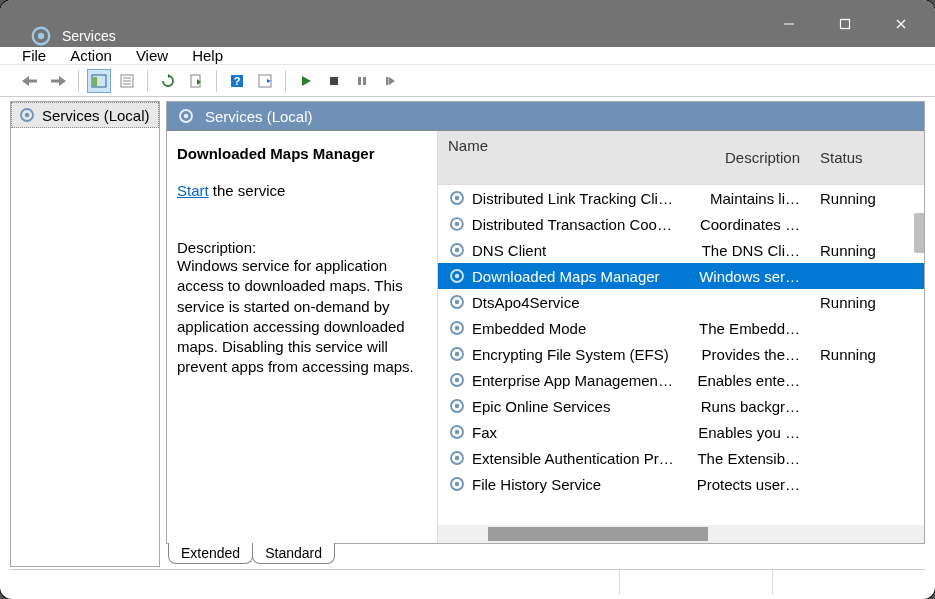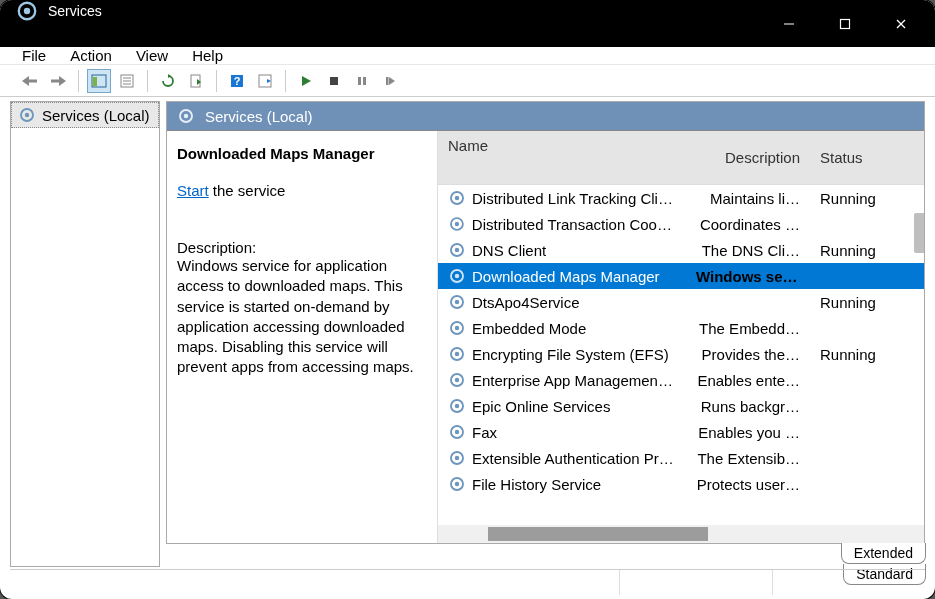--- a/index.html
+++ b/index.html
@@ -1,18 +1,18 @@
 <!DOCTYPE html>
 <html><head>
 <meta charset="utf-8">
 <style>
 * { box-sizing: border-box; margin: 0; padding: 0; font-family: "Segoe UI", Tahoma, sans-serif; }
 body { background: #555; width: 935px; height: 599px; overflow: hidden; }
 .window { width: 935px; height: 599px; background: #fff; border-radius: 12px; display: flex; flex-direction: column; overflow: hidden; box-shadow: 0 0 0 1px #000; }
-.titlebar { height: 47px; background: #000000; color: #fff; display: flex; align-items: flex-start; padding: 0 6px 0 16px; }
+.titlebar { height: 47px; background: #737373; color: #fff; display: flex; align-items: flex-end; padding: 0 6px 0 30px; }
 .titlebar .left { display: flex; align-items: center; gap: 10px; flex: 1; }
 .titlebar .left svg { width: 22px; height: 22px; }
 .titlebar .title { font-size: 14px; }
 .windowcontrols { display: flex; }
 .windowbtn { width: 56px; height: 47px; display: flex; align-items: center; justify-content: center; color: #fff; font-size: 14px; cursor: pointer; }
 .menubar { height: 18px; display: flex; align-items: center; gap: 0; padding: 0 10px; font-size: 15px; color: #000; border-bottom: 1px solid #e8e8e8; }
 .menubar .menuitem { padding: 4px 12px; cursor: default; }
 .toolbar { height: 32px; display: flex; align-items: center; gap: 4px; padding: 0 18px; border-bottom: 1px solid #ccc; }
 .tbtn { width: 24px; height: 24px; display: flex; align-items: center; justify-content: center; cursor: pointer; }
 .tbtn.active { background: #cde5f5; border: 1px solid #7aa7c7; }
@@ -35,25 +35,25 @@
 .col-name { flex: 0 0 248px; padding: 6px 10px; border-right: 1px solid transparent; }
 .col-desc { flex: 0 0 124px; padding: 18px 10px; text-align: right; }
 .col-status { flex: 0 0 80px; padding: 18px 10px; }
 .listbody { flex: 1; overflow: hidden; position: relative; }
 .row { display: flex; align-items: center; font-size: 15px; height: 26px; }
 .row .col-name { display: flex; align-items: center; gap: 6px; white-space: nowrap; overflow: hidden; }
 .row .col-name span.txt { overflow: hidden; text-overflow: ellipsis; }
 .row .col-desc { white-space: nowrap; overflow: hidden; text-overflow: ellipsis; }
 .row .col-status { white-space: nowrap; overflow: hidden; }
 .row.selected { background: #0078d4; color: #fff; }
-.row.selected .col-desc, .row.selected .col-status { color: #000000; font-weight: bold; }
+.row.selected .col-desc, .row.selected .col-status { color: #ffffff; }
 .hscroll { height: 18px; background: #f0f0f0; position: relative; }
 .hscroll .thumb { position: absolute; left: 50px; top: 2px; width: 220px; height: 14px; background: #9c9c9c; }
 .vscroll { position: absolute; right: -4px; top: 82px; width: 14px; height: 40px; background: #bfbfbf; border-radius: 2px; }
-.tabs { height: 24px; display: flex; align-items: flex-end; padding-left: 2px; margin-top: -1px; flex-direction: column; }
+.tabs { height: 24px; display: flex; align-items: flex-start; padding-left: 2px; margin-top: -1px; }
 .tab { border: 1px solid #888; border-top: none; border-radius: 0 0 8px 8px; padding: 2px 12px; font-size: 14px; background: #fff; margin-right: -1px; }
 .tab.active { background: #fff; }
 .statusbar { height: 26px; border-top: 1px solid #ccc; margin: 2px 10px 4px 10px; display: flex; }
 .statusbar .cell { flex: 1; border-right: 1px solid #ddd; }
 .gearicon { width: 18px; height: 18px; }
 </style>
 </head>
 <body>
 
 <div class="window">

